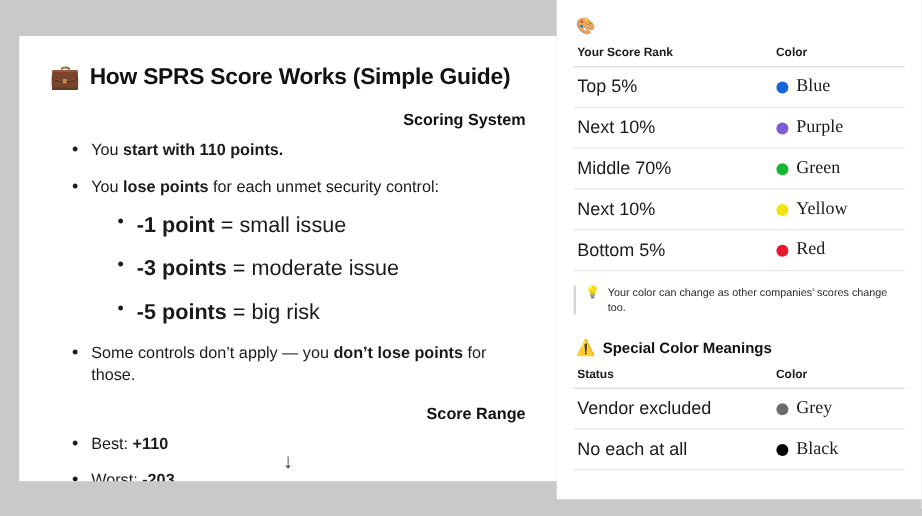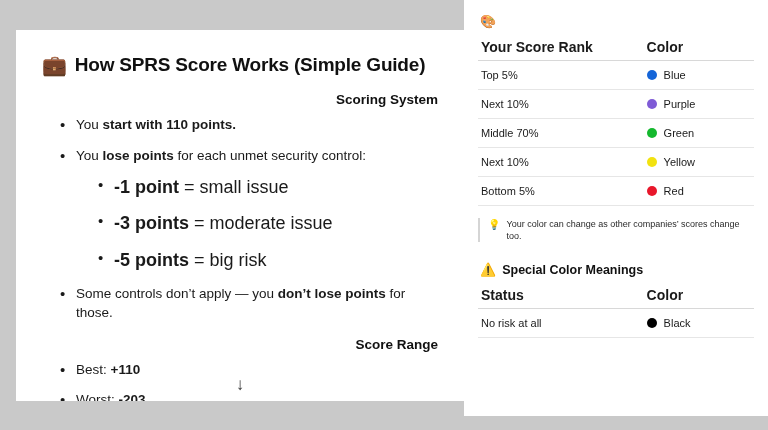--- a/index.html
+++ b/index.html
@@ -127,39 +127,40 @@
   }
   .panel-head .emoji { font-size: 13px; }
 
   table.rank-table {
     width: 100%;
     border-collapse: collapse;
     font-size: 9.5px;
   }
   table.rank-table th {
     text-align: left;
-    font-size: 14px;
+    font-size: 10px;
     font-weight: bold;
     color: #1a1a1a;
     padding: 0 0 5px 3px;
     border-bottom: 1px solid #d8d8d8;
   }
   table.rank-table td {
-    font-size: 11px;
+    font-size: 15px;
     color: #1a1a1a;
     padding: 8px 0 8px 3px;
     border-bottom: 1px solid #e6e6e6;
     vertical-align: middle;
   }
   table.rank-table th.col-color,
   table.rank-table td.col-color { width: 40%; }
   .swatch-cell {
     display: flex;
     align-items: center;
     gap: 7px;
+    font-family: Liberation Serif, serif;
   }
   .dot {
     width: 10px;
     height: 10px;
     border-radius: 50%;
     display: inline-block;
     flex: 0 0 auto;
   }
   .dot.outlined {
     border: 1px solid #9a9a9a;
@@ -284,21 +285,30 @@
 
   <table class="rank-table">
     <thead>
       <tr>
         <th>Status</th>
         <th class="col-color">Color</th>
       </tr>
     </thead>
     <tbody id="special-body">
         <tr>
-          <td>No risk at all</td>
+          <td>Vendor excluded</td>
+          <td class="col-color">
+            <span class="swatch-cell">
+              <span class="dot" style="background: rgb(107, 107, 107);"></span>
+              <span>Grey</span>
+            </span>
+          </td>
+        </tr>
+        <tr>
+          <td>No each at all</td>
           <td class="col-color">
             <span class="swatch-cell">
               <span class="dot" style="background: rgb(0, 0, 0);"></span>
               <span>Black</span>
             </span>
           </td>
         </tr>
       </tbody>
   </table>
 

